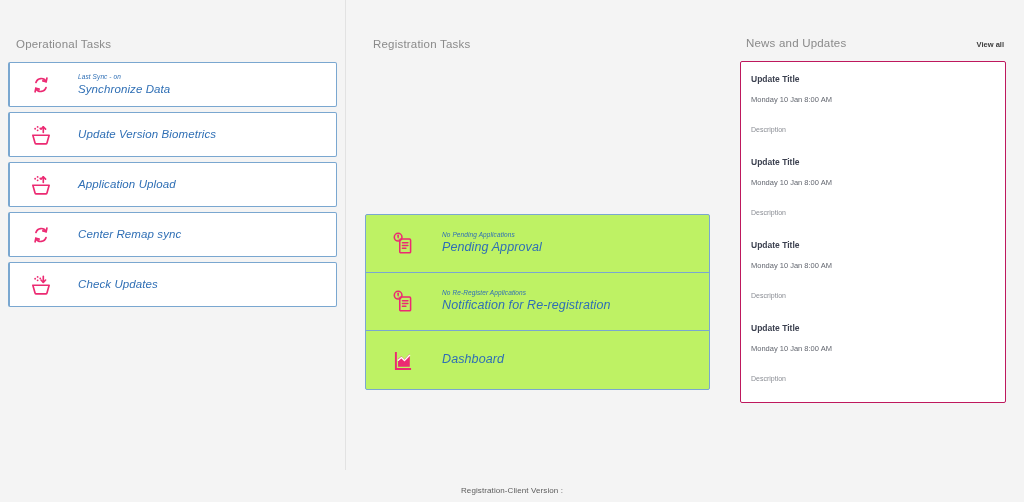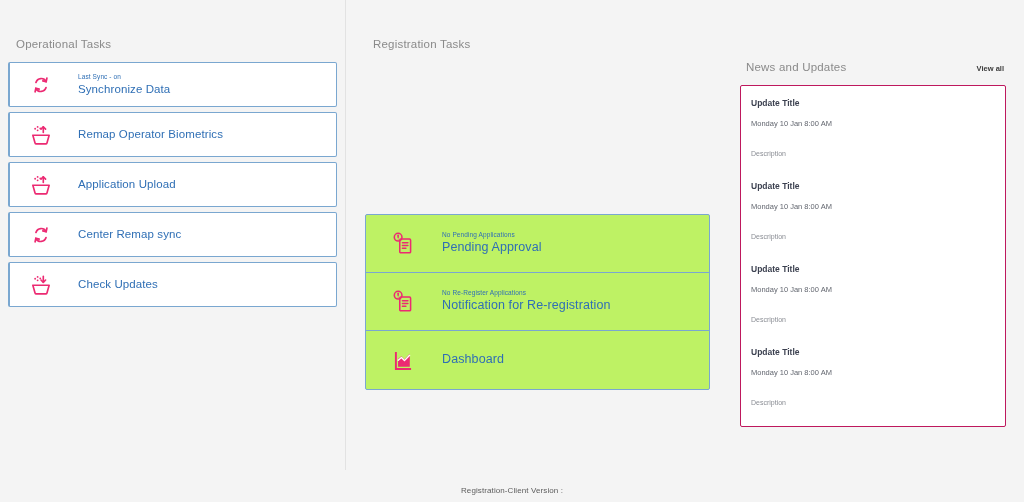--- a/index.html
+++ b/index.html
@@ -38,21 +38,21 @@
     left: 345px;
     top: 0;
     bottom: 8px;
     width: 1px;
     background: #e2e2e2;
   }
 
   
   .col-left   { width: 345px; padding: 38px 8px 0 8px; }
   .col-mid    { width: 375px; padding: 38px 10px 0 20px; }
-  .col-right  { width: 304px; padding: 51px 18px 0 20px; }
+  .col-right  { width: 304px; padding: 27px 18px 0 20px; }
 
   .section-title {
     font-size: 11.5px;
     color: #8a8a8a;
     letter-spacing: .2px;
     padding-left: 8px;
     margin-bottom: 12px;
     white-space: nowrap;
   }
 
@@ -71,21 +71,21 @@
 
   .task-icon {
     width: 30px;
     min-width: 30px;
     display: flex;
     align-items: center;
     justify-content: center;
     margin-right: 22px;
   }
 
-  .task-text { display: flex; flex-direction: column; justify-content: flex-end; }
+  .task-text { display: flex; flex-direction: column; justify-content: flex-end; font-style: italic; }
 
   .task-sub {
     font-size: 6.5px;
     color: #2f6fb5;
     line-height: 1.25;
     letter-spacing: .1px;
     margin-bottom: 1px;
   }
 
   .task-label {
@@ -213,21 +213,21 @@
                 <path d="M12 5.6l2.5-2.6 2.5 2.6"></path>
         <circle cx="8.3" cy="3.2" r="1" fill="#ec2a72" stroke="none"></circle>
         <circle cx="11.2" cy="4.8" r="1" fill="#ec2a72" stroke="none"></circle>
         <circle cx="8.3" cy="6.9" r="1" fill="#ec2a72" stroke="none"></circle>
         <circle cx="5.6" cy="5.2" r="1" fill="#ec2a72" stroke="none"></circle>
         <path d="M3.1 12.3h17.8l-2.4 8.4a1.4 1.4 0 0 1-1.35 1H6.85a1.4 1.4 0 0 1-1.35-1z"></path>
       </svg>
             </div>
       <div class="task-text">
 
-        <div class="task-label">Remap Operator Biometrics</div>
+        <div class="task-label">Update Version Biometrics</div>
       </div>
     </div>
           <div class="task-card">
       <div class="task-icon">
               <svg width="22" height="22" viewBox="0 0 24 24" fill="none" stroke="#ec2a72" stroke-width="1.8" stroke-linecap="round" stroke-linejoin="round">
         <path d="M14.5 9.2V3"></path>
                 <path d="M12 5.6l2.5-2.6 2.5 2.6"></path>
         <circle cx="8.3" cy="3.2" r="1" fill="#ec2a72" stroke="none"></circle>
         <circle cx="11.2" cy="4.8" r="1" fill="#ec2a72" stroke="none"></circle>
         <circle cx="8.3" cy="6.9" r="1" fill="#ec2a72" stroke="none"></circle>

